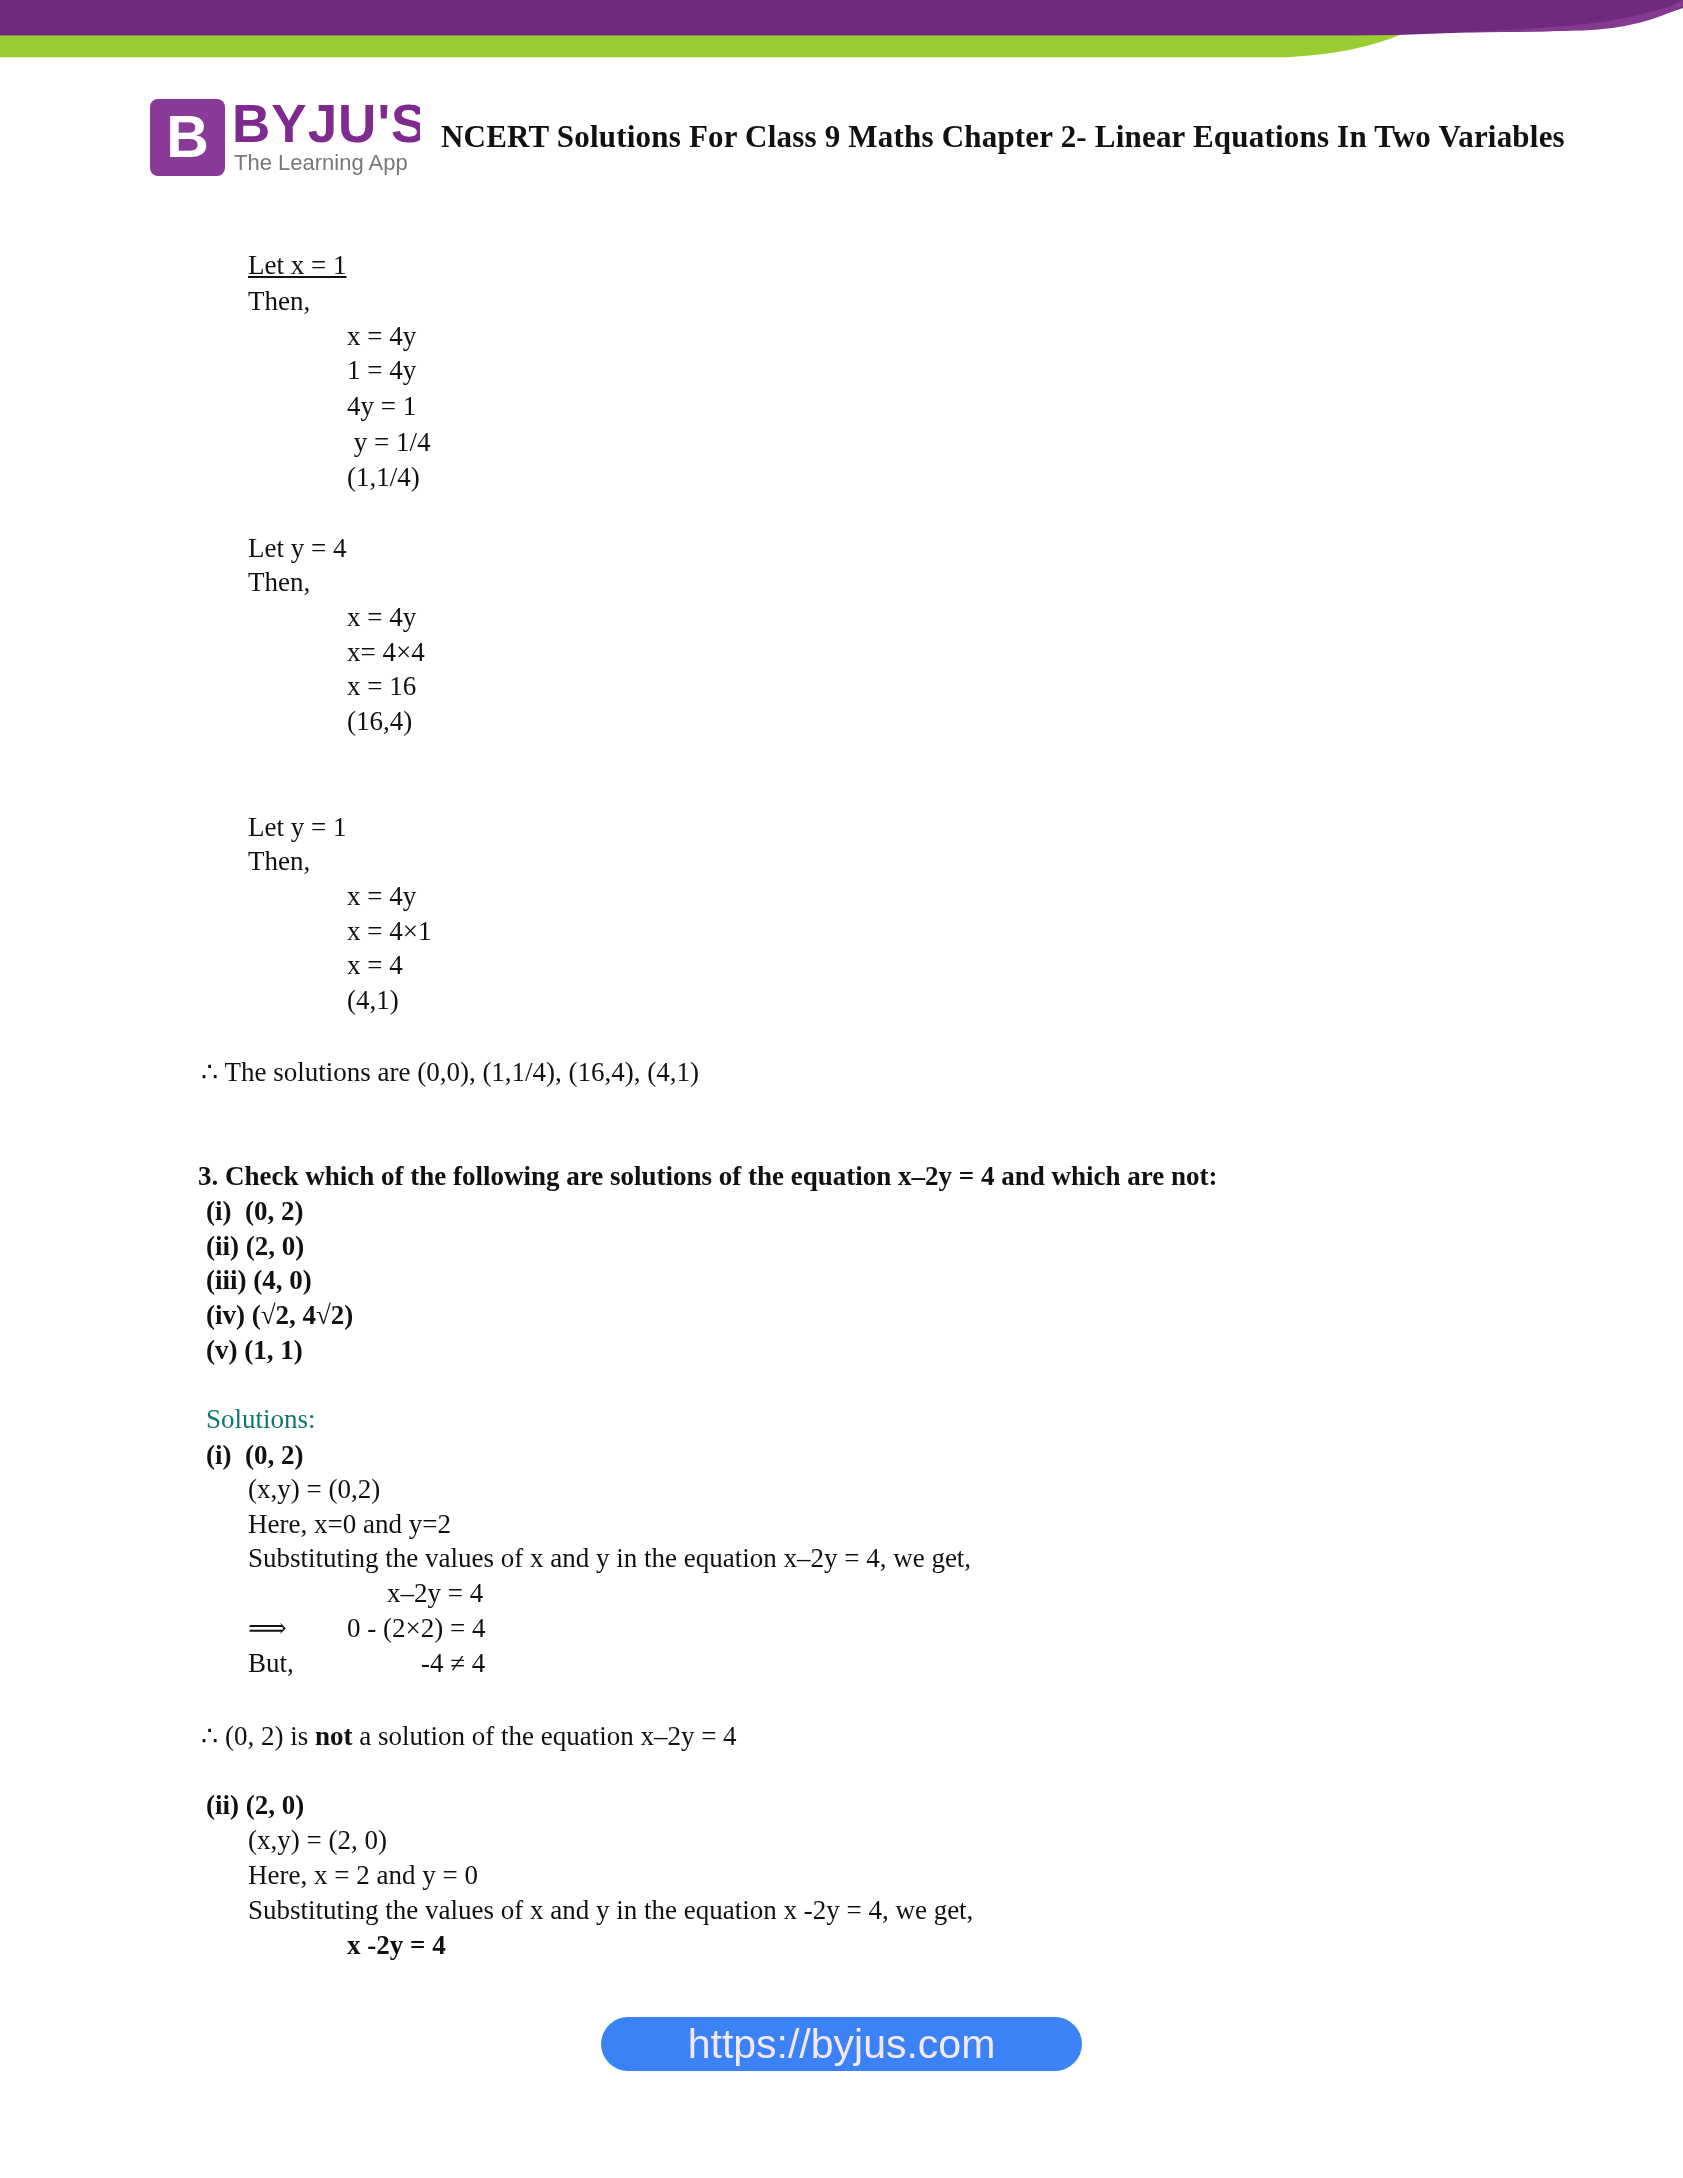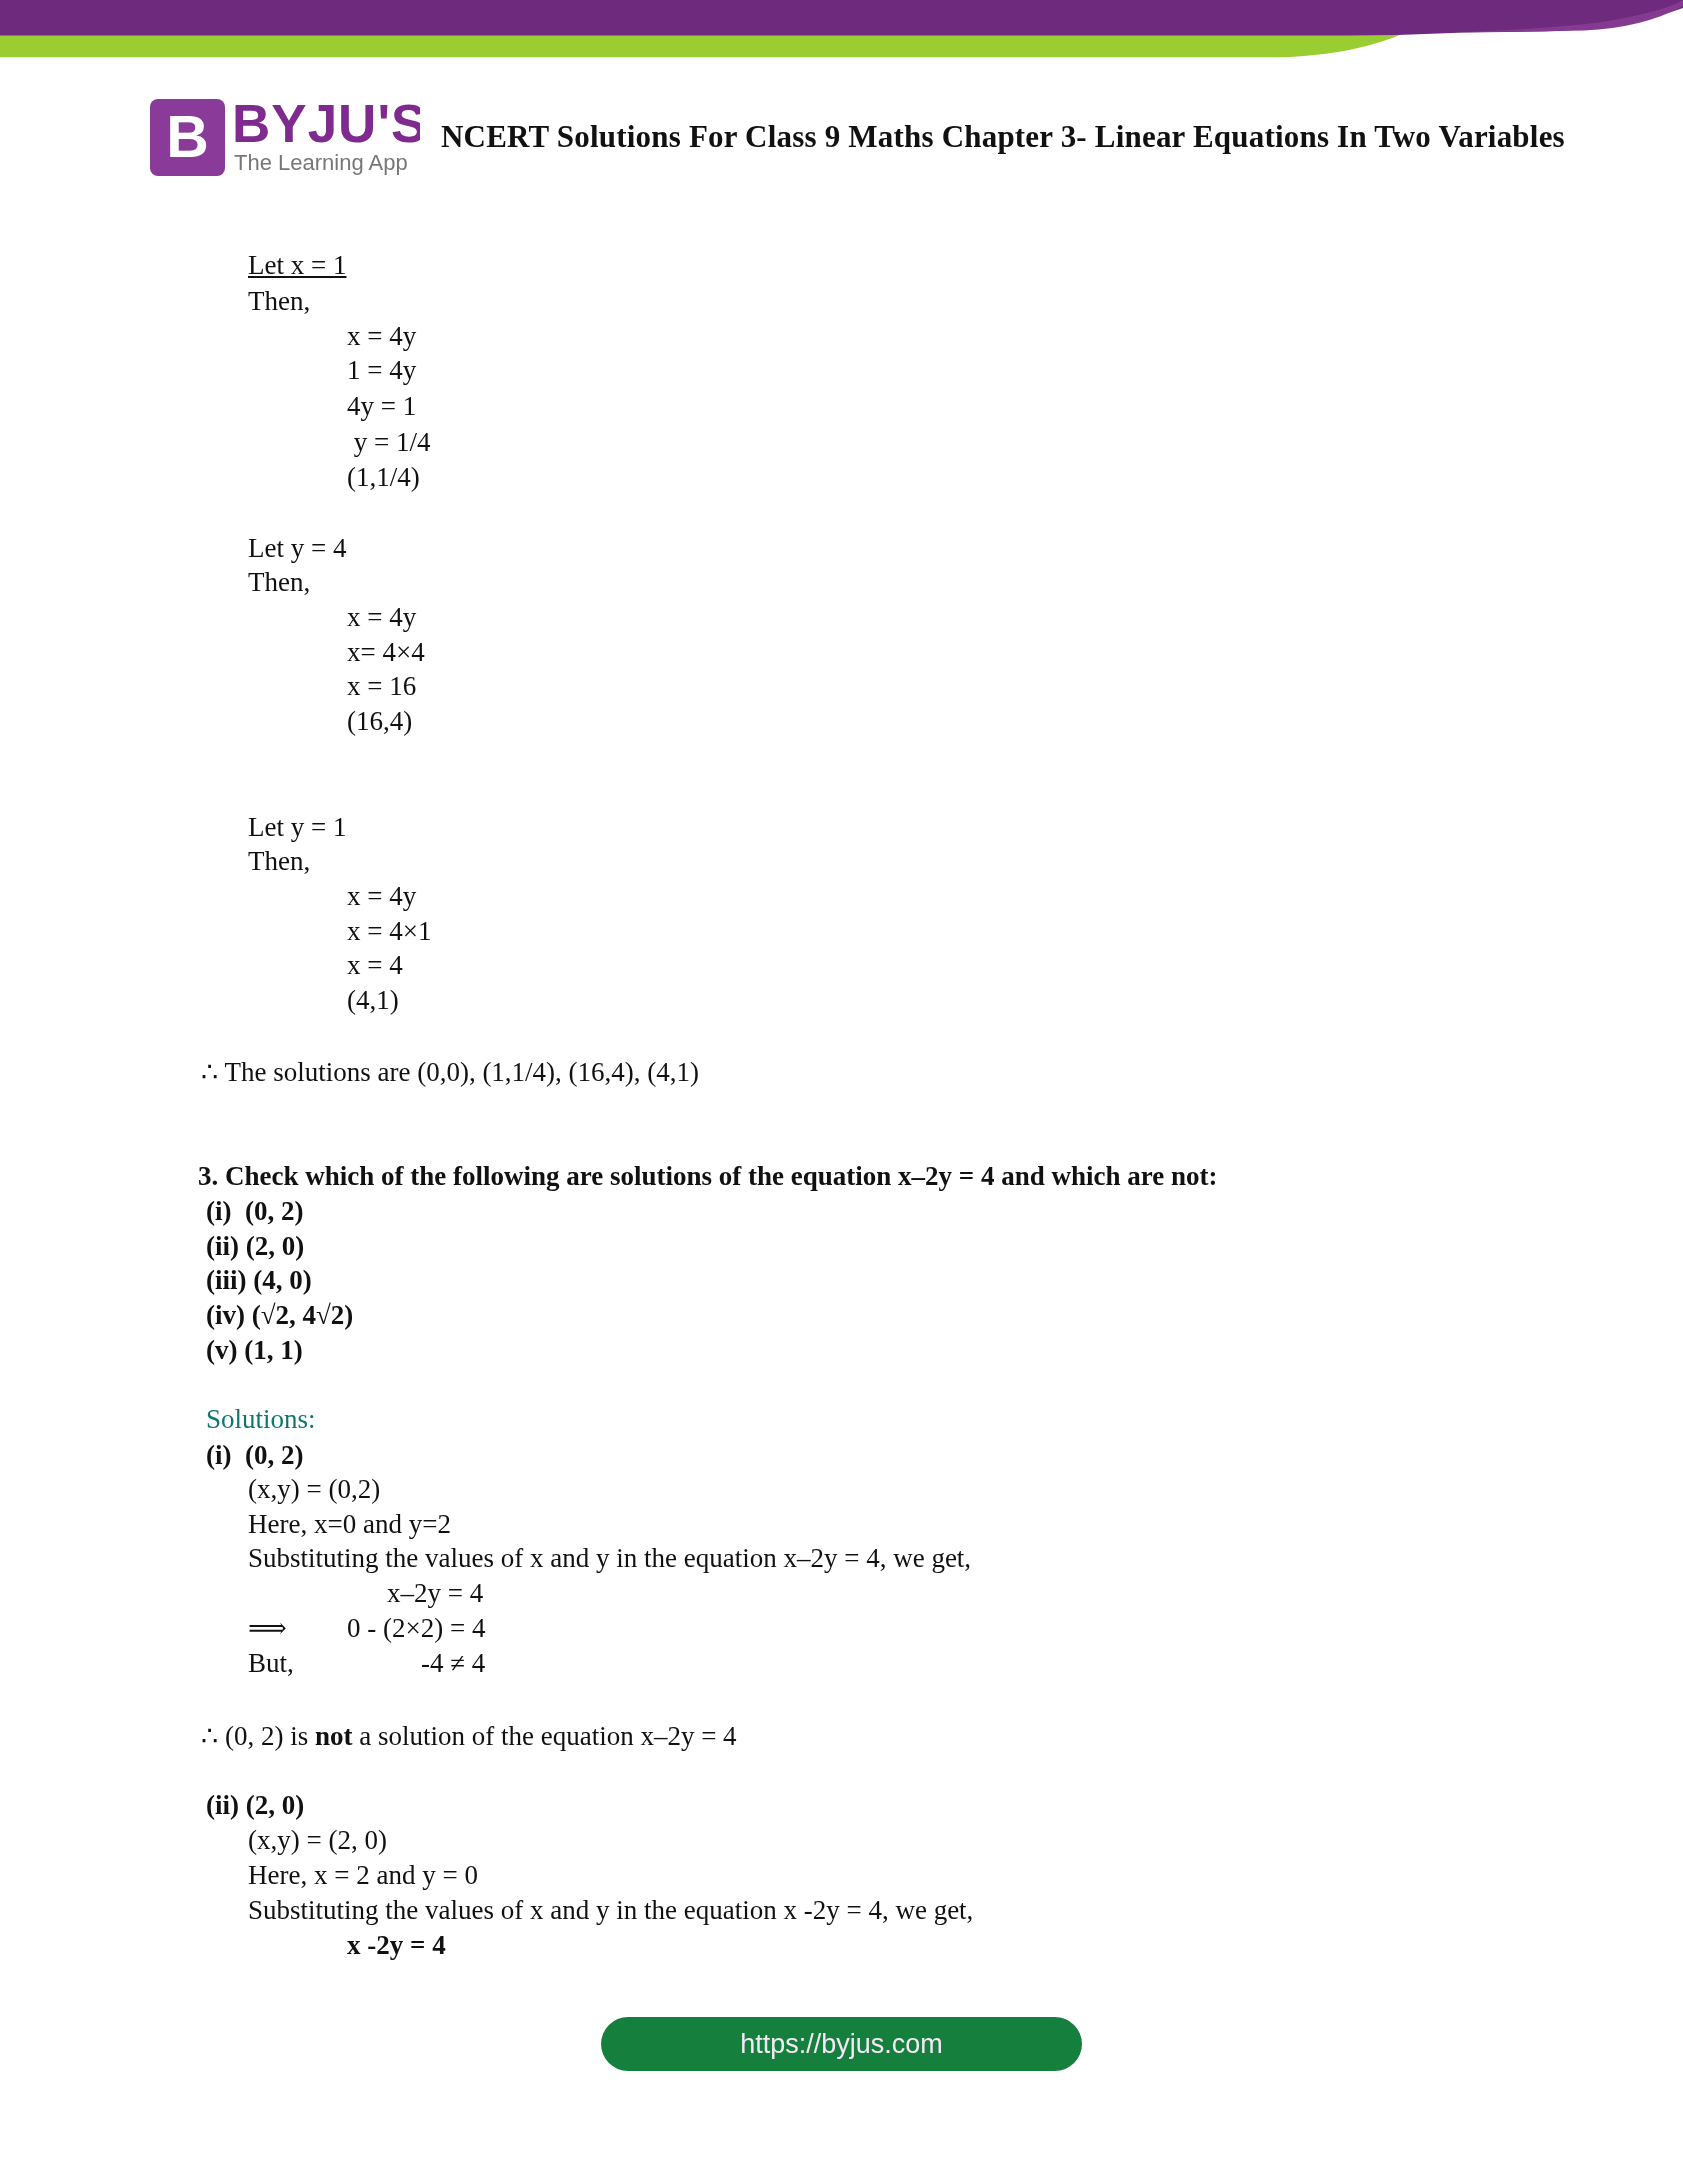--- a/index.html
+++ b/index.html
@@ -16,43 +16,43 @@
                font-weight: bold; font-size: 53px; line-height: 57px; color: #7e2a8e; letter-spacing: 1px;
                white-space: nowrap; width: 188px; overflow: hidden; }
   .logo-tag { position: absolute; left: 84px; top: 51px; font-family: "Liberation Sans", sans-serif;
               font-size: 22px; line-height: 26px; color: #777; white-space: nowrap; width: 185px; overflow: hidden; }
   .title { position: absolute; left: 441px; top: 117px; font-family: "Liberation Serif", serif;
            font-weight: bold; font-size: 31px; line-height: 40px; color: #111; white-space: nowrap;
            letter-spacing: 0.2px; }
   .ln { position: absolute; font-size: 27px; line-height: 34px; white-space: nowrap; color: #111; }
   .b { font-weight: bold; }
   .green { color: #0f766e; }
-  .footer-btn { position: absolute; left: 601px; top: 2017px; width: 481px; height: 54px; background: #15803d;
-                border-radius: 28px; color: #f4e8f6; font-family: "Liberation Sans", sans-serif; font-size: 27px;
+  .footer-btn { position: absolute; left: 601px; top: 2017px; width: 481px; height: 54px; background: #3b82f6;
+                border-radius: 28px; color: #f4e8f6; font-family: "Liberation Sans", sans-serif; font-size: 41px;
                 line-height: 54px; text-align: center; }
 </style>
 </head>
 <body>
 
 <svg class="band" viewBox="0 0 1700 70" preserveAspectRatio="none">
   <path d="M0 0 H1700 V60 Q1600 62 1390 60 Q1340 80 1300 82 H0 Z" fill="#ffffff"></path>
   <path d="M0 33 H1420 Q1370 55 1300 58 H0 Z" fill="#9acd32"></path>
   <path d="M0 0 H1700 V8 Q1640 30 1560 32 L1480 33 Q1420 36 1360 36 H0 Z" fill="#6e2a7c"></path>
   <path d="M1460 33 Q1560 30 1620 22 Q1680 12 1700 0 V6 Q1660 28 1600 31 Z" fill="#843a90"></path>
 </svg>
 
 <div class="logo">
   <div class="logo-box">
     <div class="logo-b">B</div>
   </div>
   <div class="logo-word">BYJU'S</div>
   <div class="logo-tag">The Learning App</div>
 </div>
 
-<div class="title">NCERT Solutions For Class 9 Maths Chapter 3- Linear Equations In Two Variables</div>
+<div class="title">NCERT Solutions For Class 9 Maths Chapter 2- Linear Equations In Two Variables</div>
 
 <div class="ln" style="left:248px; top:248px;text-decoration:underline;">Let x = 1</div>
 <div class="ln" style="left:248px; top:284px;">Then,</div>
 <div class="ln" style="left:347px; top:319px;">x = 4y</div>
 <div class="ln" style="left:347px; top:353px;">1 = 4y</div>
 <div class="ln" style="left:347px; top:389px;">4y = 1</div>
 <div class="ln" style="left:347px; top:425px; white-space:pre;"> y = 1/4</div>
 <div class="ln" style="left:347px; top:460px;">(1,1/4)</div>
 
 <div class="ln" style="left:248px; top:531px;">Let y = 4</div>

